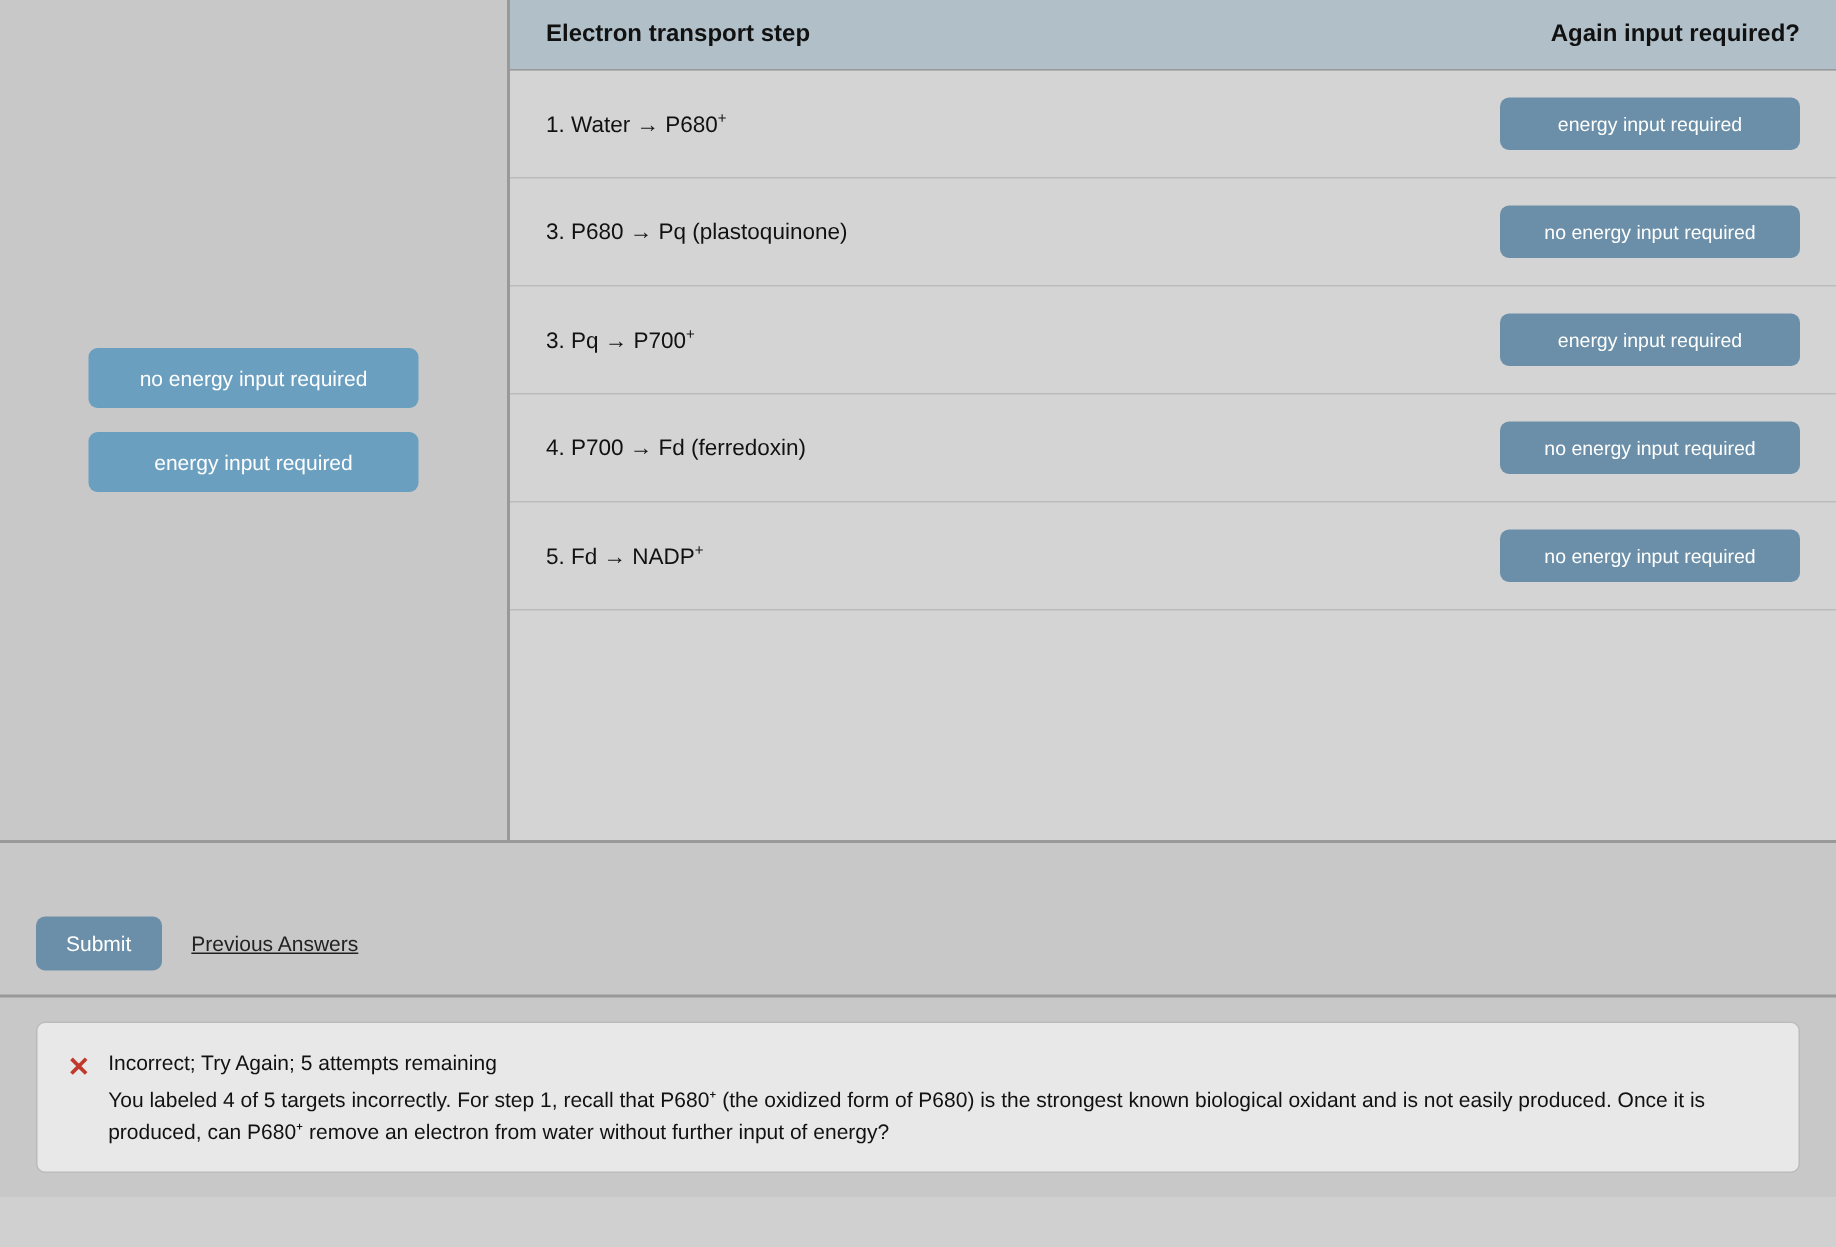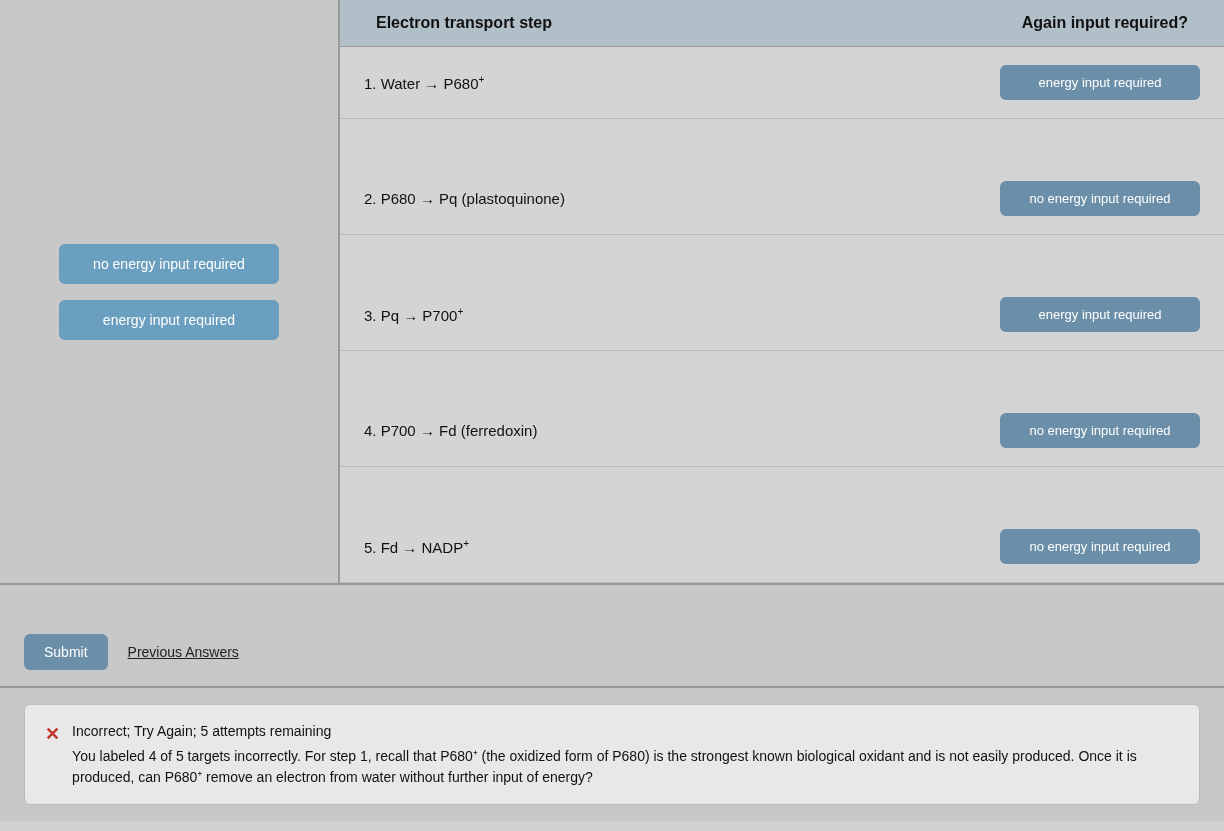--- a/index.html
+++ b/index.html
@@ -60,38 +60,37 @@
       flex: 1;
       display: flex;
       flex-direction: column;
       background: #d4d4d4;
     }
 
     .table-header {
       display: grid;
       grid-template-columns: 1fr 1fr;
       background: #b0bfc8;
-      padding: 14px 36px;
+      padding: 14px 24px;
       border-bottom: 1px solid #999;
     }
 
     .table-header-cell {
       font-size: 16px;
       font-weight: bold;
       color: #111;
     }
 
     .table-header-cell:last-child {
       text-align: right;
     }
 
     .table-body {
       display: flex;
       flex-direction: column;
-      gap: 44px;
     }
 
     .table-row {
       display: grid;
       grid-template-columns: 1fr 1fr;
       padding: 18px 24px;
       align-items: center;
       border-bottom: 1px solid #bbb;
     }
 
@@ -206,21 +205,21 @@
       <div class="table-body">
 
         <div class="table-row">
           <div class="step-label">1. Water → P680<sup>+</sup></div>
           <div class="answer-slot">
             <button class="answer-btn">energy input required</button>
           </div>
         </div>
 
         <div class="table-row">
-          <div class="step-label">2. P680 → Pq (plastoquinone)</div>
+          <div class="step-label">3. P680 → Pq (plastoquinone)</div>
           <div class="answer-slot">
             <button class="answer-btn">no energy input required</button>
           </div>
         </div>
 
         <div class="table-row">
           <div class="step-label">3. Pq → P700<sup>+</sup></div>
           <div class="answer-slot">
             <button class="answer-btn">energy input required</button>
           </div>

